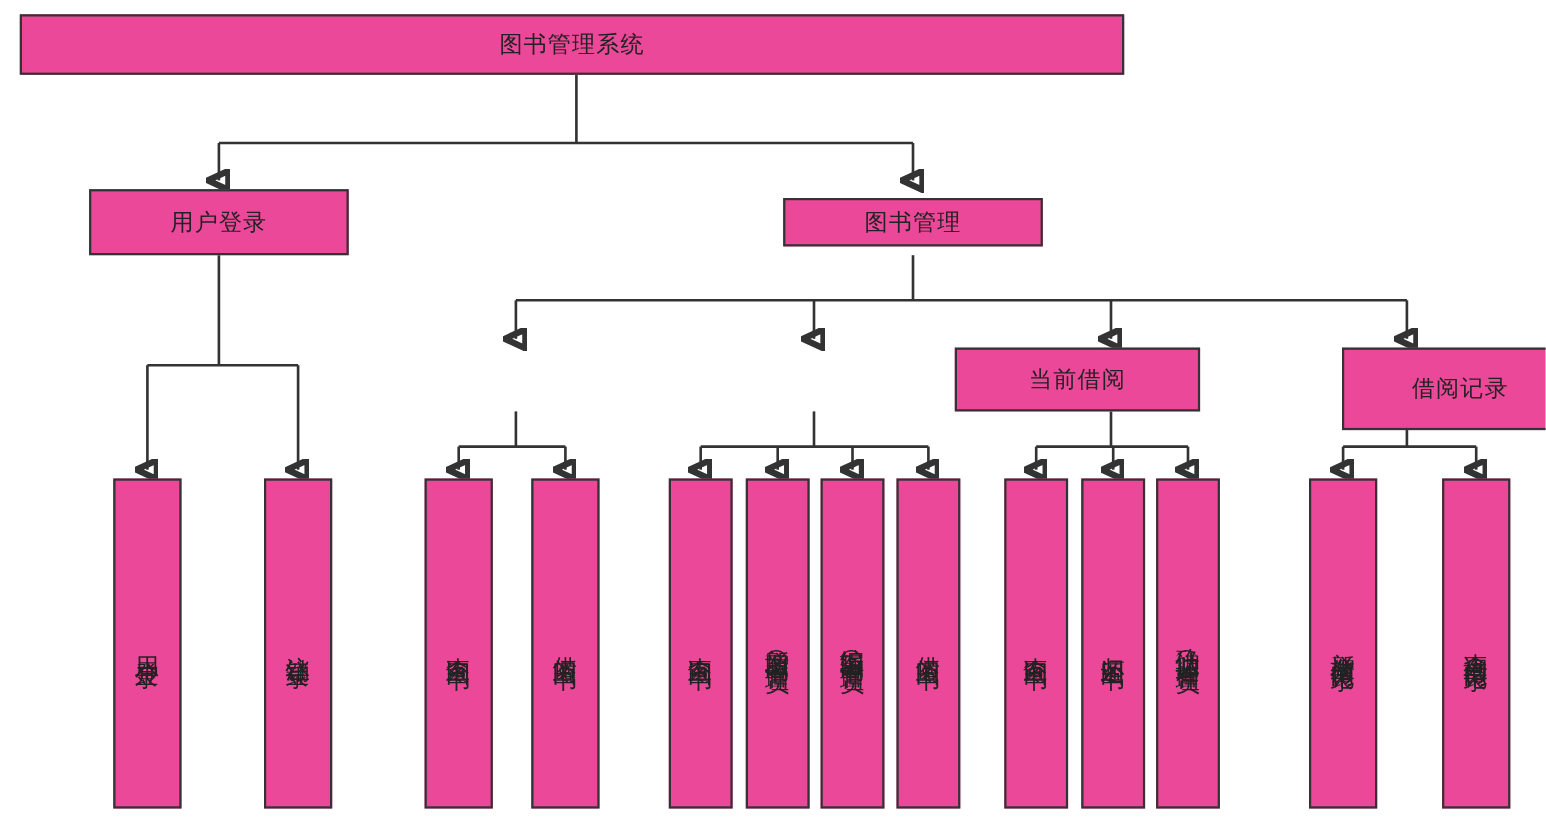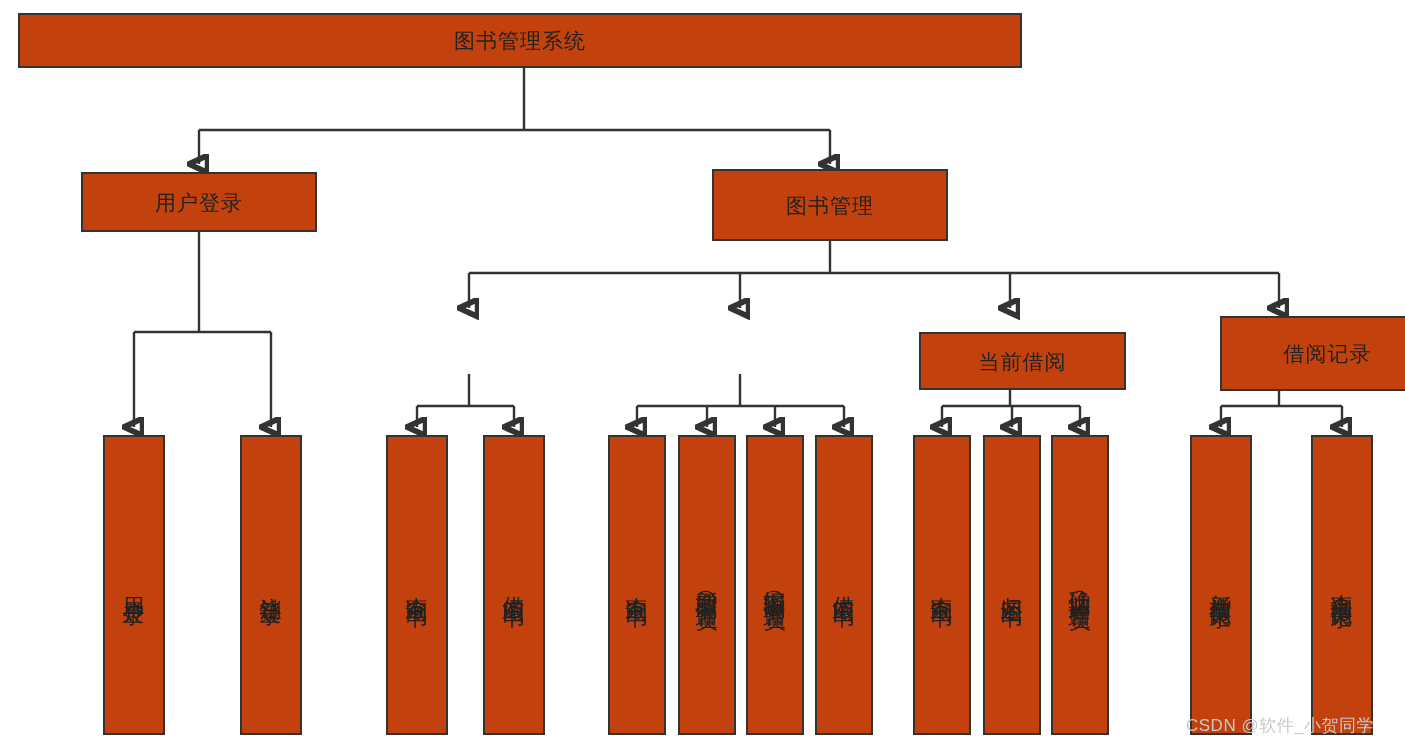--- a/index.html
+++ b/index.html
@@ -17,21 +17,21 @@
   #diagram-root {
     position: absolute;
     top: 0; left: 0;
     width: 1405px;
     height: 747px;
   }
   .node-box {
     position: absolute;
     box-sizing: border-box;
     border: 2px solid #333333;
-    background: #c2410c;
+    background: #ec4899;
     display: flex;
     align-items: center;
     justify-content: center;
     overflow: hidden;
   }
   .node-label-h {
     font-size: 21px;
     color: #222222;
     letter-spacing: 1px;
     line-height: 1;
@@ -126,25 +126,25 @@
     <line x1="1342" y1="406" x2="1342" y2="427" marker-end="url(#arrowhead)"></line>
   </svg>
 
   <div class="node-box" style="left: 18px; top: 13px; width: 1004px; height: 55px;">
     <span class="node-label-h">图书管理系统</span>
   </div>
 
   <div class="node-box" style="left: 81px; top: 172px; width: 236px; height: 60px;">
     <span class="node-label-h">用户登录</span>
   </div>
-  <div class="node-box" style="left: 712px; top: 169px; width: 236px; height: 72px;">
+  <div class="node-box" style="left: 712px; top: 180px; width: 236px; height: 44px;">
     <span class="node-label-h">图书管理</span>
   </div>
 
-  <div class="node-box" style="left: 919px; top: 316px; width: 207px; height: 58px; margin-top: 16px;">
+  <div class="node-box" style="left: 868px; top: 316px; width: 223px; height: 58px;">
     <span class="node-label-h">当前借阅</span>
   </div>
   <div class="node-box" style="left: 1220px; top: 316px; width: 215px; height: 75px;">
     <span class="node-label-h">借阅记录</span>
   </div>
 
   <div class="node-box leaf-box" style="left: 103px; top: 435px; width: 62px; height: 300px;">
     <span class="node-label-v">用户登录</span>
   </div>
   <div class="node-box leaf-box" style="left: 240px; top: 435px; width: 62px; height: 300px;">
@@ -177,15 +177,14 @@
   <div class="node-box leaf-box" style="left: 1051px; top: 435px; width: 58px; height: 300px;">
     <span class="node-label-v">确认归还（管理员）</span>
   </div>
   <div class="node-box leaf-box" style="left: 1190px; top: 435px; width: 62px; height: 300px;">
     <span class="node-label-v">新增借阅记录</span>
   </div>
   <div class="node-box leaf-box" style="left: 1311px; top: 435px; width: 62px; height: 300px;">
     <span class="node-label-v">查询借阅记录</span>
   </div>
 
-  <div class="watermark">CSDN @软件_小贺同学</div>
 
 </div>
 
 </body></html>

